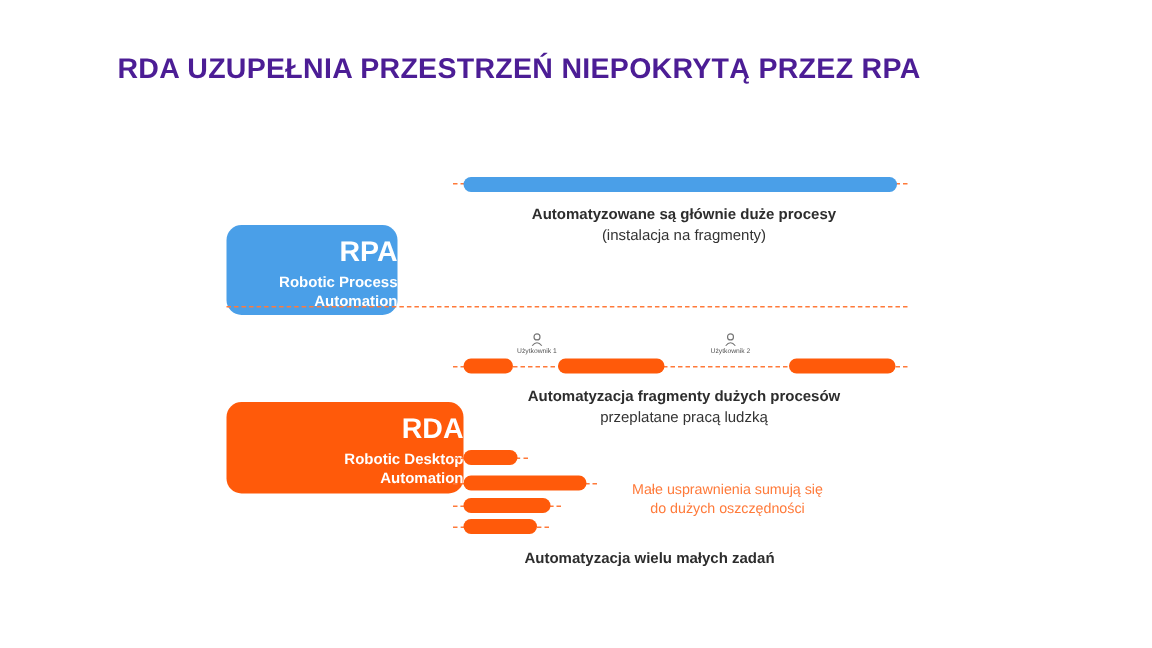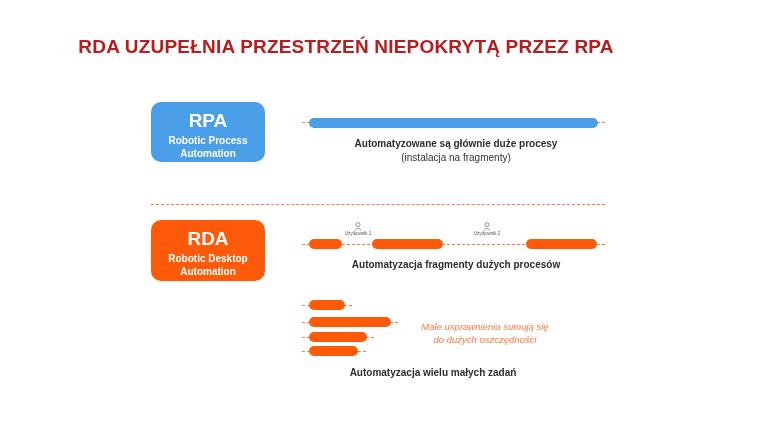--- a/index.html
+++ b/index.html
@@ -1,32 +1,32 @@
 <!DOCTYPE html>
 <html><head>
 <meta charset="utf-8">
 <style>
   html, body { margin:0; padding:0; }
   body { width:768px; height:432px; background:#ffffff; position:relative; overflow:hidden;
          font-family:"Liberation Sans", sans-serif; }
   .abs { position:absolute; }
   .title { left:0; width:692px; top:36px; text-align:center; font-weight:bold; font-size:19px;
-           color:#b91c1c; letter-spacing:0.2px; }
-  .box { border-radius:10px; color:#fff; text-align:center; font-weight:bold; }
+           color:#4c1d95; letter-spacing:0.2px; }
+  .box { border-radius:10px; color:#fff; text-align:right; font-weight:bold;margin-top:48px; }
   .box .big { font-size:19px; display:block; margin-top:8px; }
   .box .small { font-size:10px; display:block; line-height:13px; margin-top:3px; }
   .rpa-box { left:151px; top:102px; width:114px; height:60px; background:#4a9fe8; }
-  .rda-box { left:151px; top:220px; width:114px; height:61px; background:#ff5a0a; }
+  .rda-box { left:151px; top:220px; width:114px; height:61px; background:#ff5a0a;padding-left:44px; }
   .dash { border-top:1.5px dashed #ff7a3a; height:0; }
   .bar { border-radius:6px; height:10px; }
   .blue { background:#4a9fe8; }
   .orange { background:#ff5a0a; }
   .caption { text-align:center; font-size:10px; color:#333; line-height:14px; }
   .caption b { font-weight:bold; color:#2d2d2d; }
-  .note { color:#ff7a3a; font-style:italic; font-size:9.5px; text-align:center; line-height:13px; }
+  .note { color:#ff7a3a; font-size:9.5px; text-align:center; line-height:13px; }
   .user { text-align:center; font-size:4.5px; color:#555; }
   .user svg { display:block; margin:0 auto; }
 </style>
 </head>
 <body>
 
 <div class="abs title">RDA UZUPEŁNIA PRZESTRZEŃ NIEPOKRYTĄ PRZEZ RPA</div>
 
 <div class="abs box rpa-box">
   <span class="big">RPA</span>
@@ -63,20 +63,21 @@
   <span>Użytkownik 2</span>
 </div>
 
 <div class="abs dash" style="left:302px; top:244px; width:303px;"></div>
 <div class="abs bar orange" style="left:309px; top:239px; width:33px;"></div>
 <div class="abs bar orange" style="left:372px; top:239px; width:71px;"></div>
 <div class="abs bar orange" style="left:526px; top:239px; width:71px;"></div>
 
 <div class="abs caption" style="left:300px; width:312px; top:258px;">
   <b>Automatyzacja fragmenty dużych procesów</b><br>
+  <span>przeplatane pracą ludzką</span>
 </div>
 
 <div class="abs dash" style="left:302px; top:305px; width:50px;"></div>
 <div class="abs bar orange" style="left:309px; top:300px; width:36px;"></div>
 <div class="abs dash" style="left:302px; top:322px; width:96px;"></div>
 <div class="abs bar orange" style="left:309px; top:317px; width:82px;"></div>
 <div class="abs dash" style="left:302px; top:337px; width:72px;"></div>
 <div class="abs bar orange" style="left:309px; top:332px; width:58px;"></div>
 <div class="abs dash" style="left:302px; top:351px; width:64px;"></div>
 <div class="abs bar orange" style="left:309px; top:346px; width:49px;"></div>

